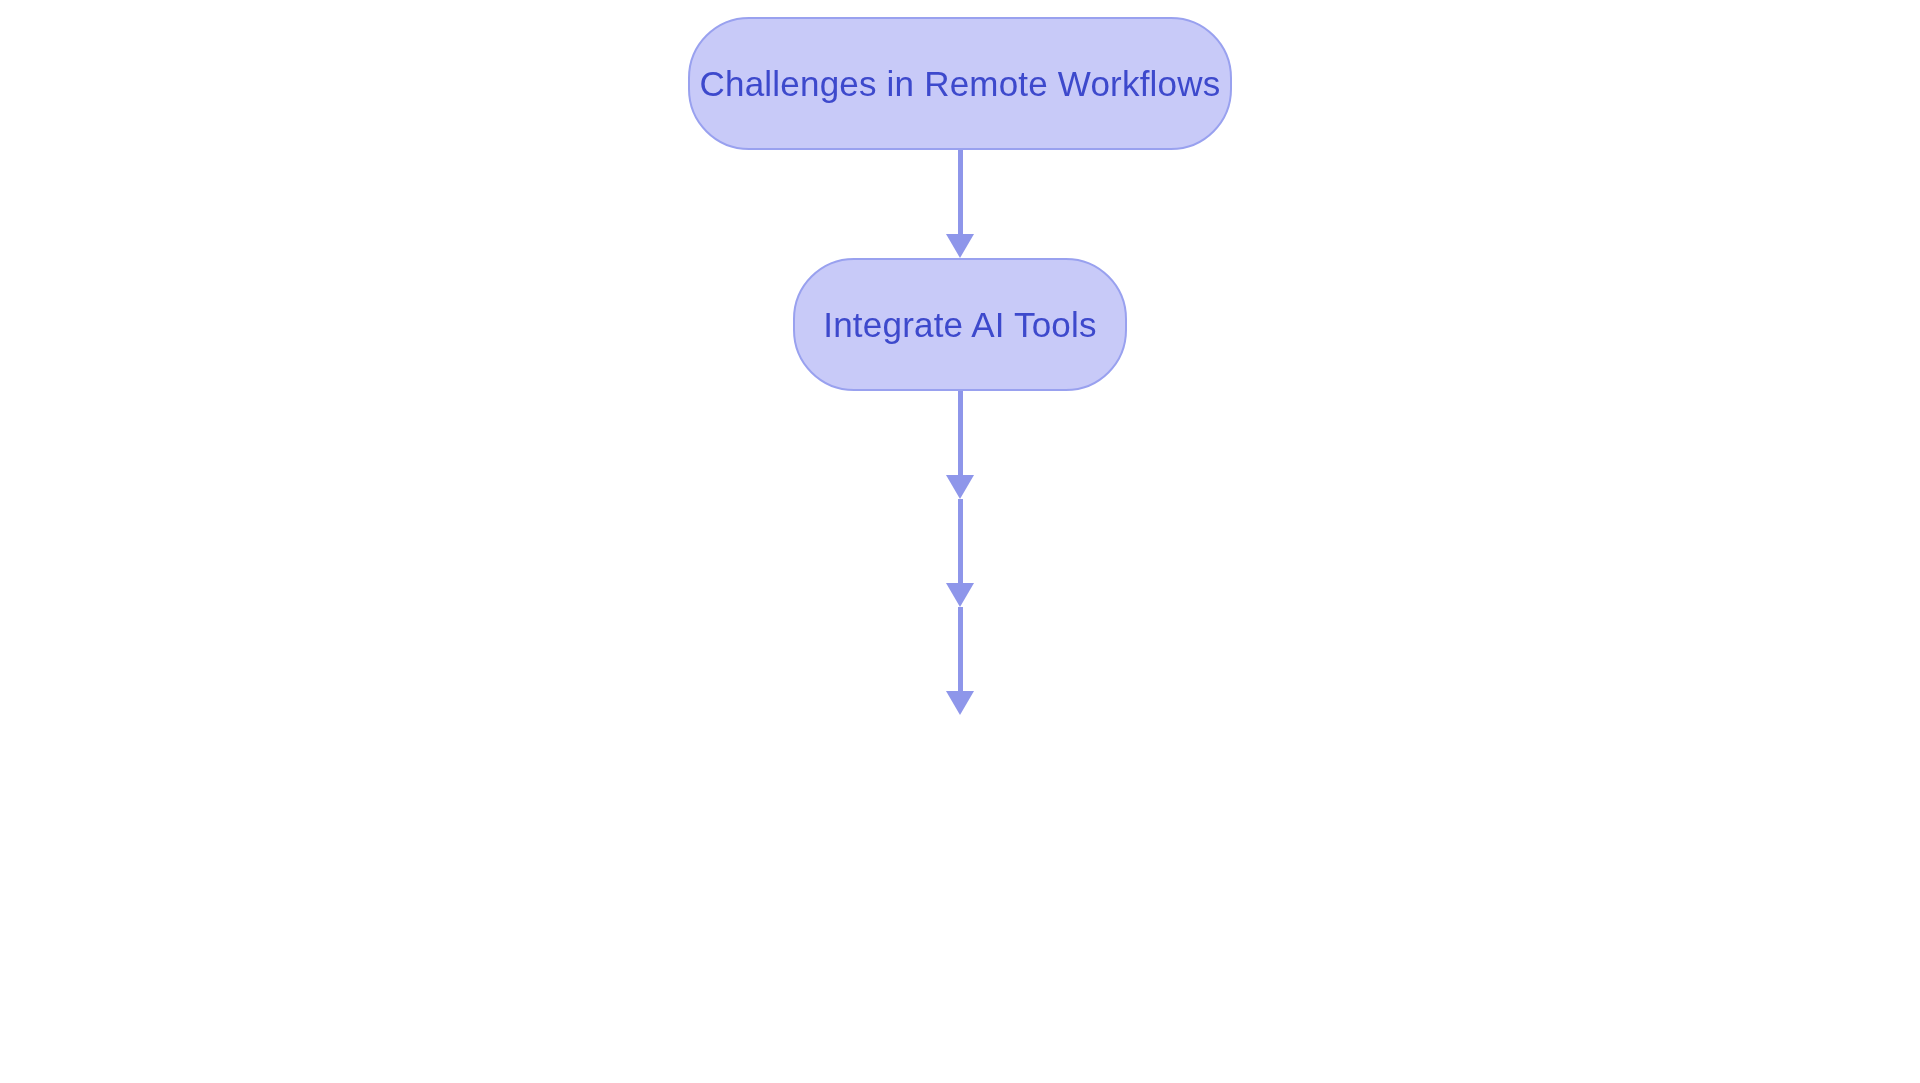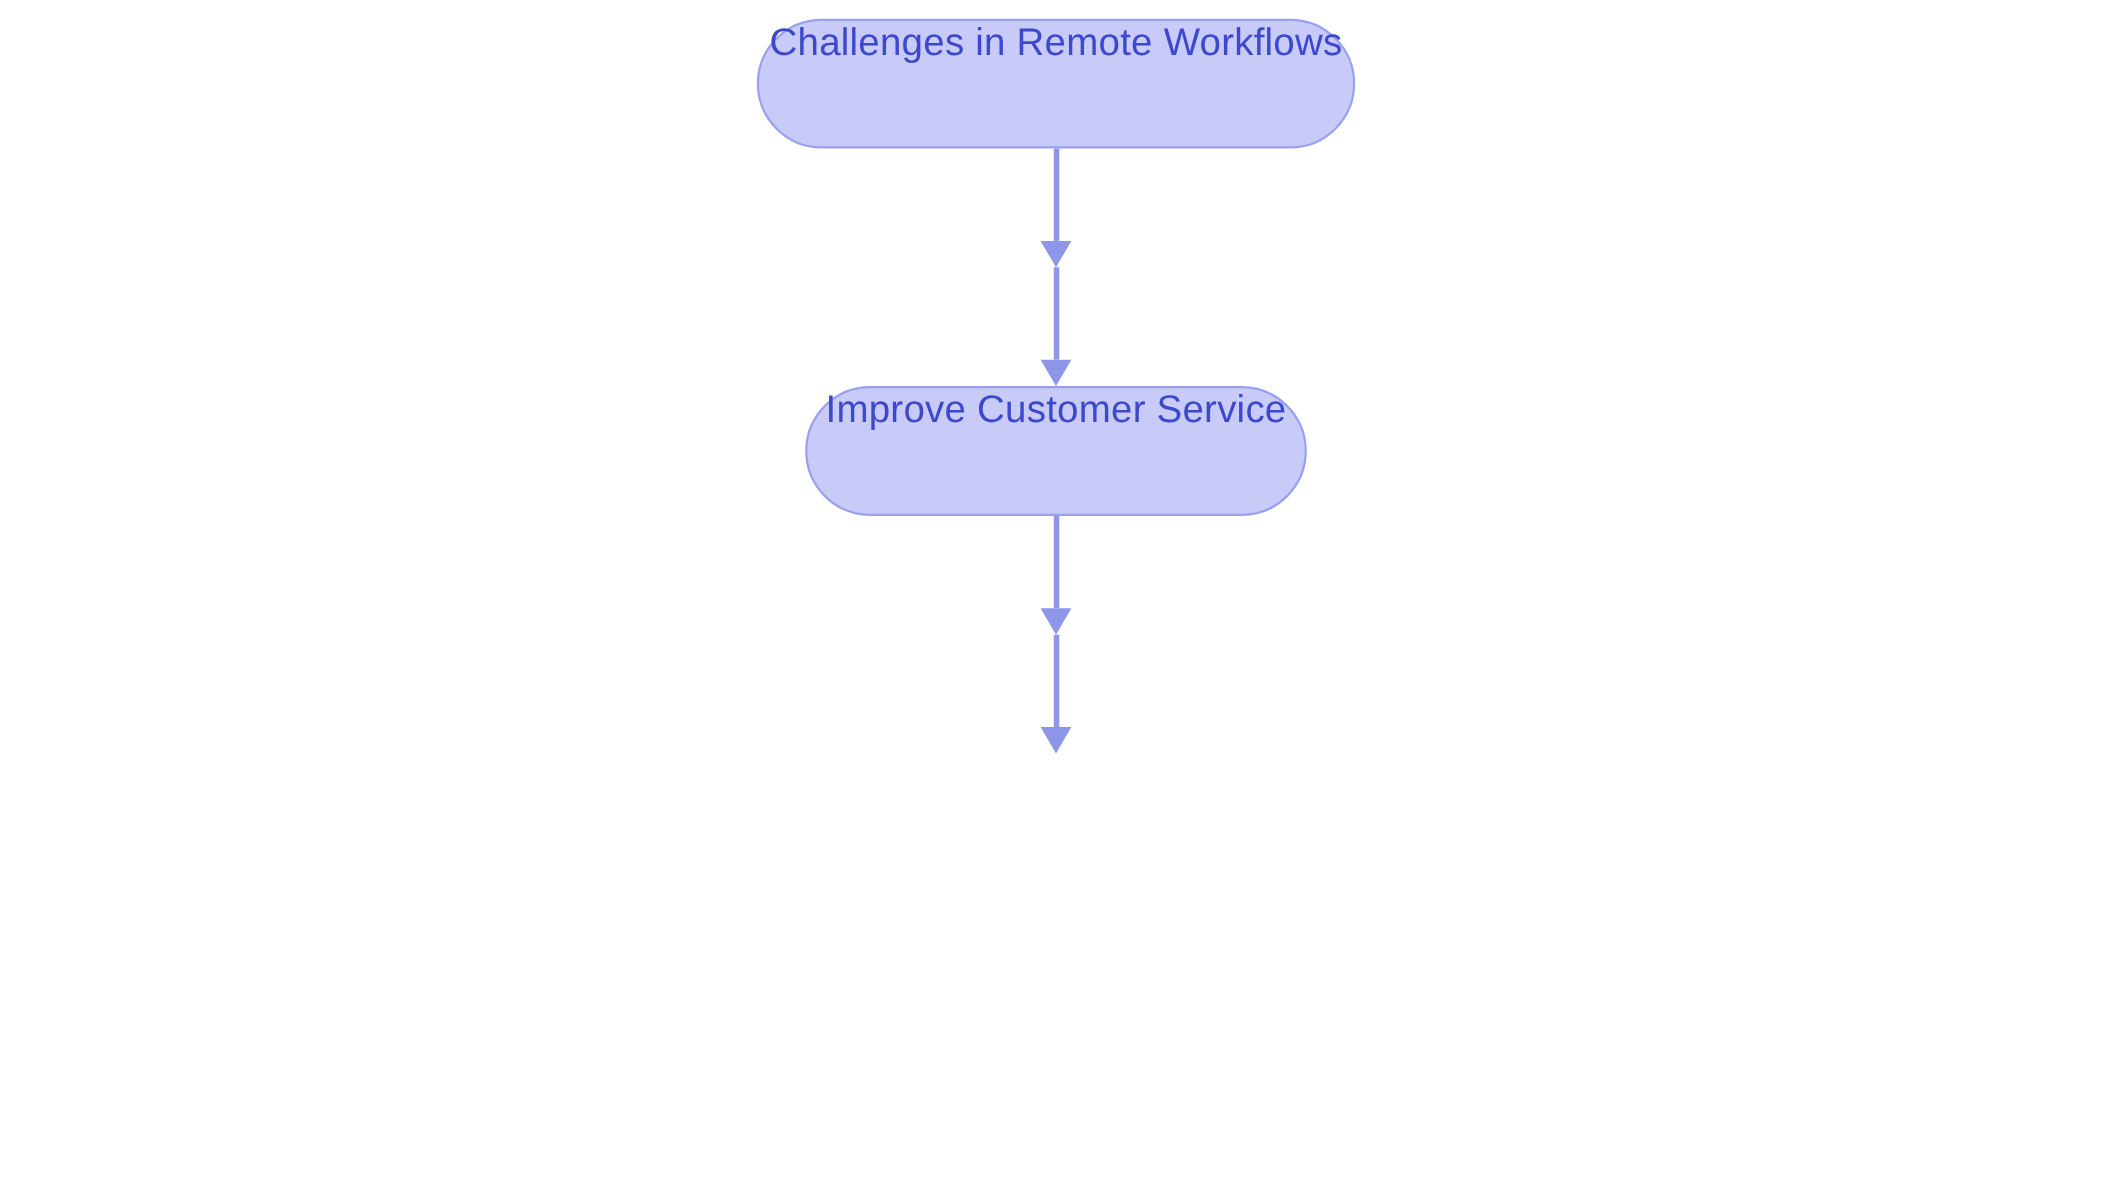--- a/index.html
+++ b/index.html
@@ -14,26 +14,27 @@
     height: 1083px;
     overflow: hidden;
     background: var(--background, #ffffff);
     display: flex;
     flex-direction: column;
     align-items: center;
     padding-top: 17px;
     box-sizing: border-box;
   }
   .node {
-    height: 118px;
+    height: 133px;
     border-radius: 61px;
     background: var(--node_fill, #c8caf8);
     border: 2px solid var(--node_border, #99a1ef);
     box-sizing: border-box;
     display: flex;
+    align-items: center;
     justify-content: center;
     flex: 0 0 auto;
   }
   .node-label {
     color: var(--text_color, #3d49cc);
     font-size: 35px;
     font-weight: 500;
     letter-spacing: 0.2px;
     white-space: nowrap;
     user-select: none;
@@ -67,29 +68,29 @@
 
   <div class="node" style="width: 544px;">
     <span class="node-label">Challenges in Remote Workflows</span>
   </div>
 
   <div class="arrow">
     <div class="arrow-line"></div>
     <div class="arrow-head"></div>
   </div>
 
+  <div class="node" style="width: 334px;">
+    <span class="node-label">Integrate AI Tools</span>
+  </div>
 
   <div class="arrow">
     <div class="arrow-line"></div>
     <div class="arrow-head"></div>
   </div>
 
-  <div class="node" style="width: 456px;">
-    <span class="node-label">Improve Customer Service</span>
-  </div>
 
   <div class="arrow">
     <div class="arrow-line"></div>
     <div class="arrow-head"></div>
   </div>
 
 
   <div class="arrow">
     <div class="arrow-line"></div>
     <div class="arrow-head"></div>

